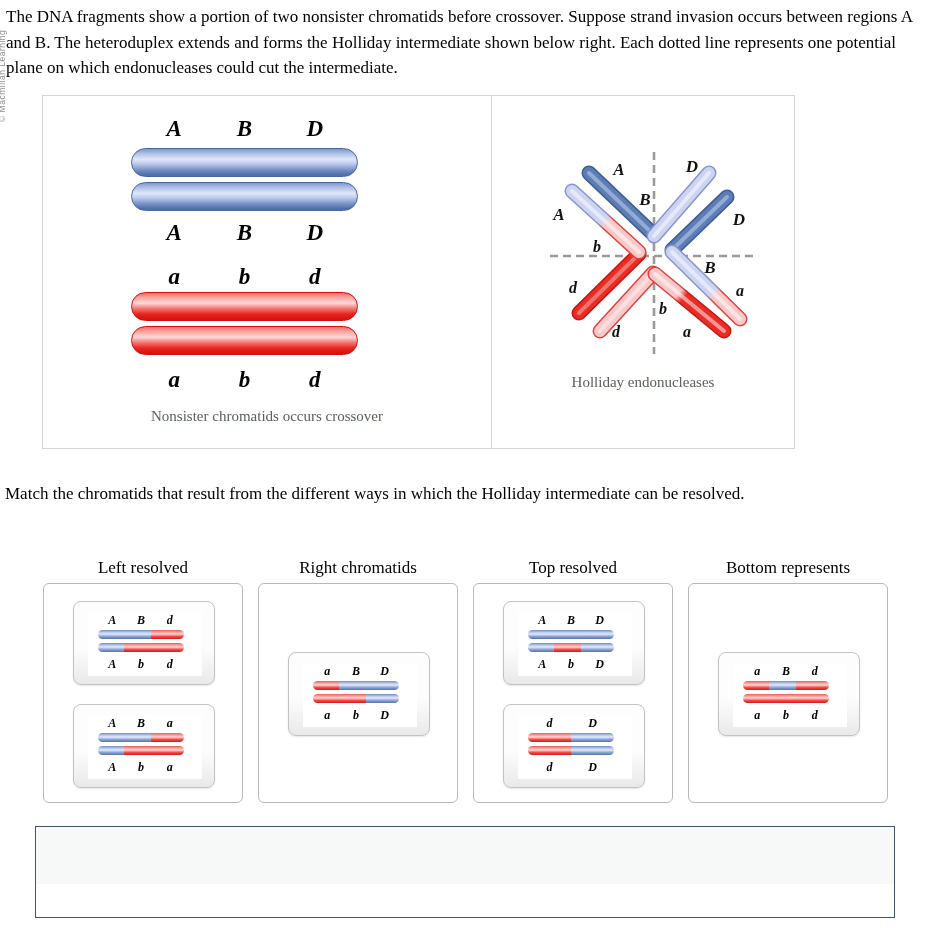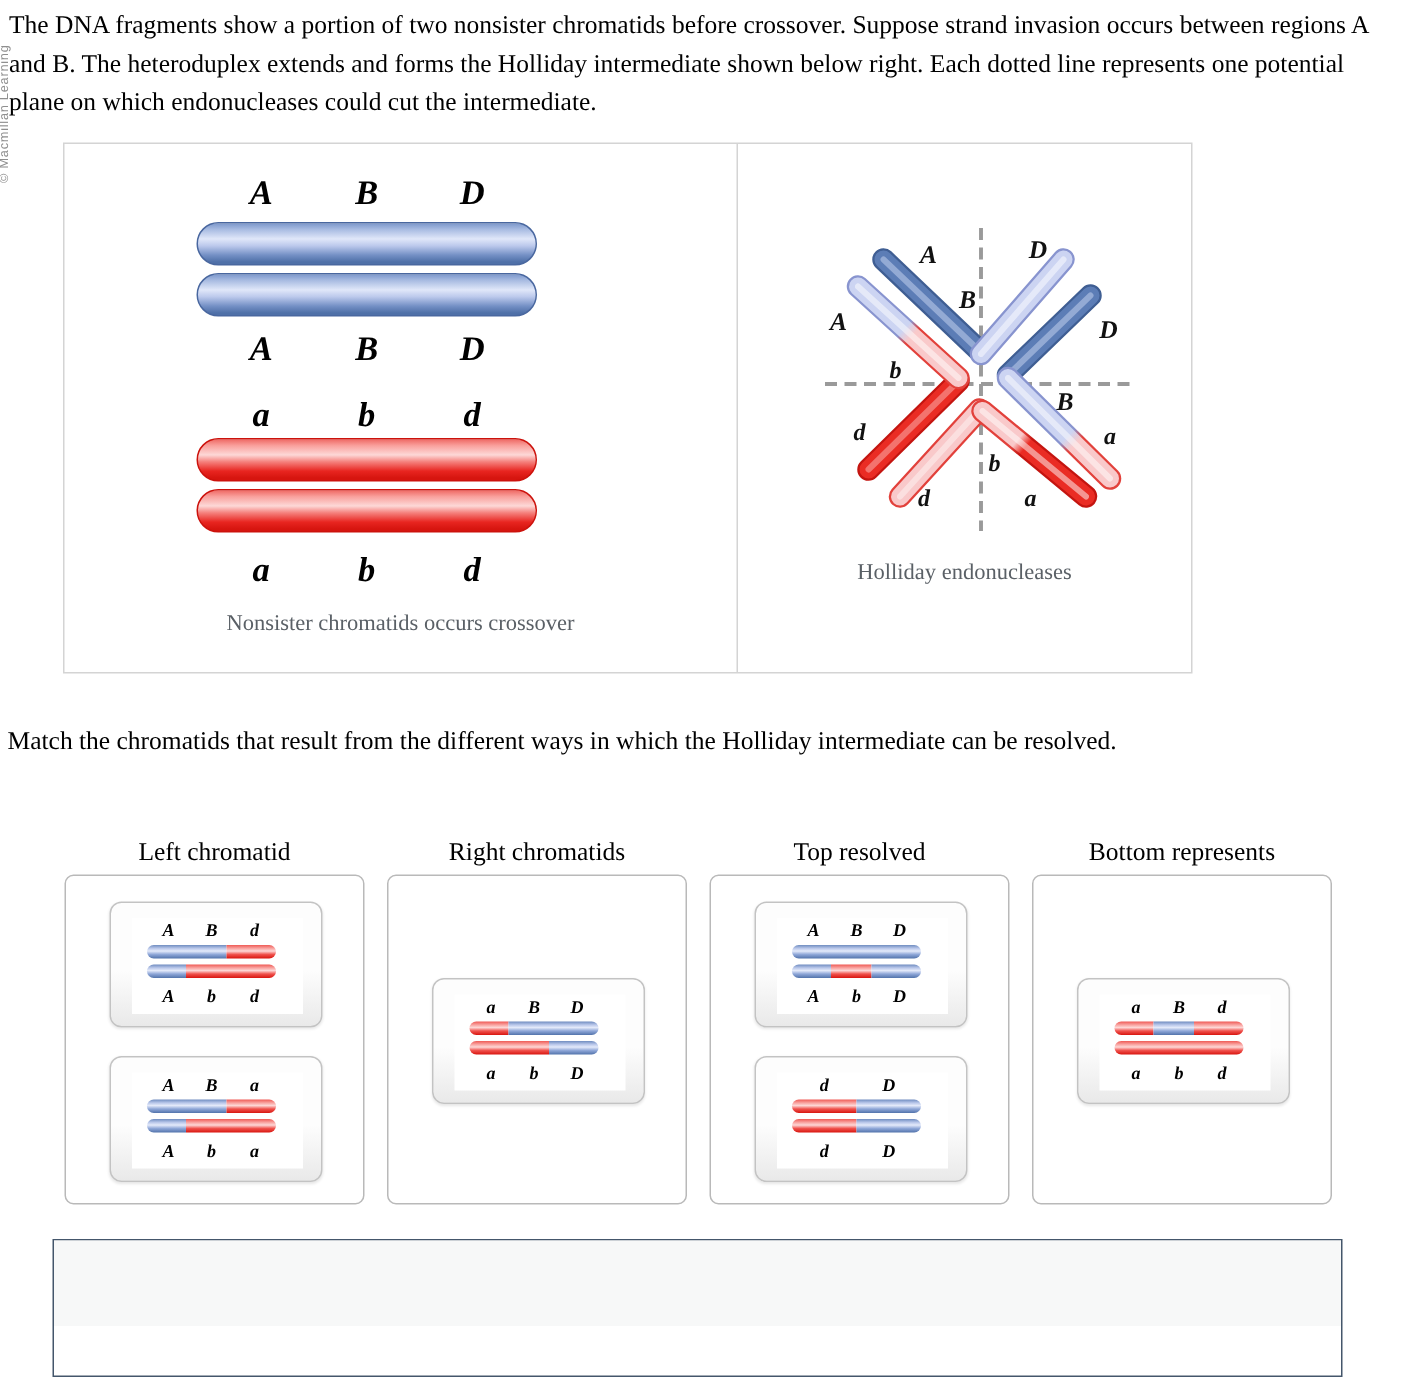--- a/index.html
+++ b/index.html
@@ -207,21 +207,21 @@
       <text class="hl-label hl-label-sm" x="131" y="178">b</text>
       <text class="hl-label hl-label-sm" x="84" y="201">d</text>
       <text class="hl-label hl-label-sm" x="155" y="201">a</text>
     </svg>
     <div class="fig-caption" style="top:278px">Holliday endonucleases</div>
   </div>
 </div>
 
 <div class="prompt">Match the chromatids that result from the different ways in which the Holliday intermediate can be resolved.</div>
 
-<div class="col-header" style="left:43px">Left chromatid</div>
+<div class="col-header" style="left:43px">Left resolved</div>
 <div class="col-header" style="left:258px">Right chromatids</div>
 <div class="col-header" style="left:473px">Top resolved</div>
 <div class="col-header" style="left:688px">Bottom represents</div>
 
 <div class="drop-box" style="left:43px" id="box0">
     <div class="card" style="left: 29px; top: 17px;">
       <div class="card-img">
         <div class="mini-lab" style="top: 2px;">
           <span>A</span>
           <span>B</span>

